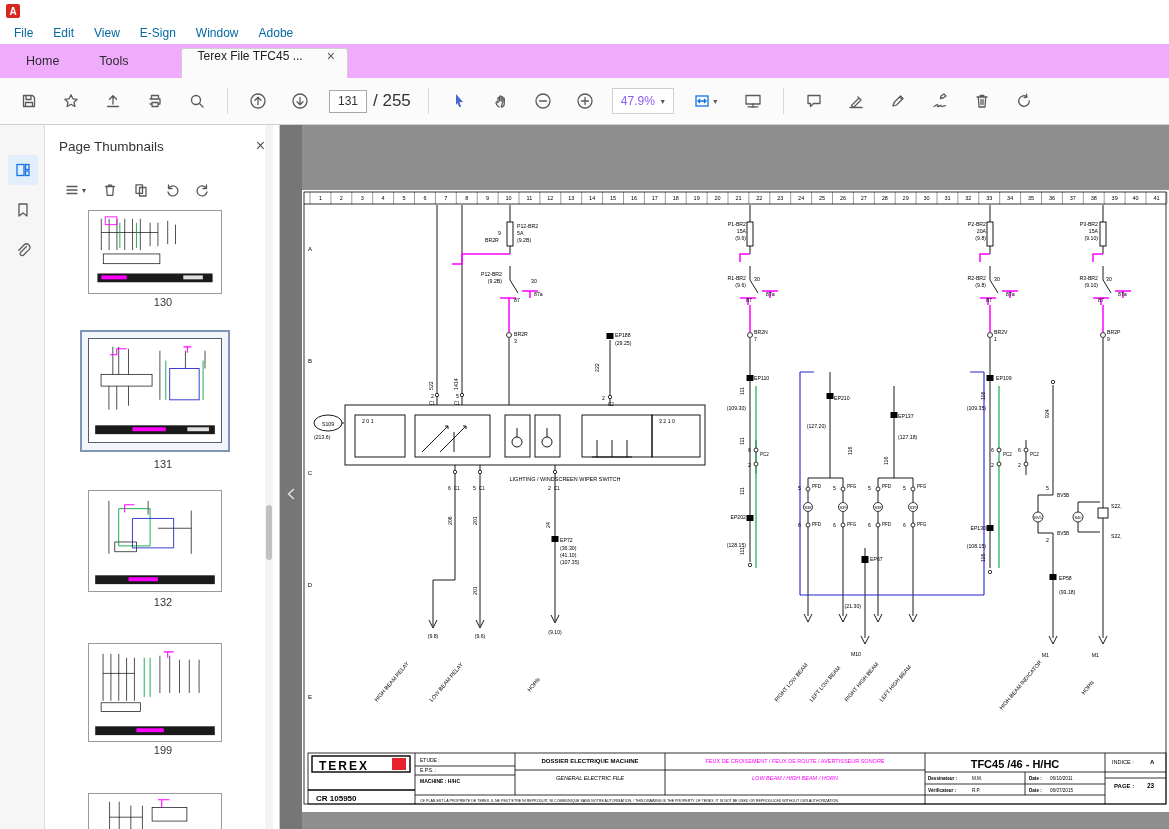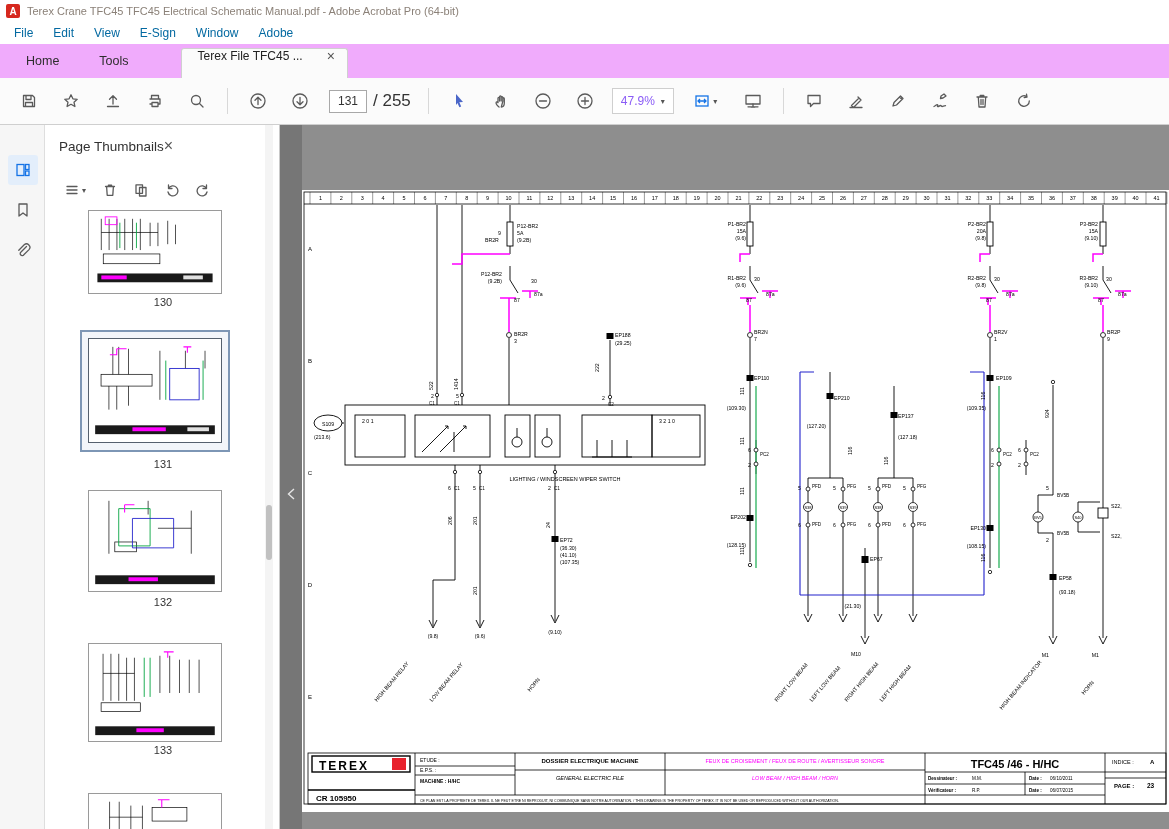--- a/index.html
+++ b/index.html
@@ -33,21 +33,21 @@
   .zoom-text{font-size:12px;color:#8b5cf6}
   .caret{font-size:8px;color:#555}
 
   
   .workspace{position:absolute;left:0;top:125px;width:100%;height:704px;display:flex}
   .rail{width:45px;background:#f6f6f6;border-right:1px solid #dedede;position:relative}
   .rail-btn{position:absolute;left:8px;width:30px;height:30px;display:flex;align-items:center;justify-content:center;border-radius:3px}
   .rail-btn.active{background:#e3eefb}
 
   .panel{width:235px;background:#fff;border-right:1px solid #c9c9c9;position:relative;overflow:hidden}
-  .panel-header{position:absolute;left:0;top:8px;width:100%;height:26px;display:flex;align-items:center;padding:0 14px;}
+  .panel-header{position:absolute;left:0;top:8px;width:100%;height:26px;display:flex;align-items:center;padding:0 14px;justify-content:space-between}
   .panel-title{font-size:13.5px;color:#323232}
   .panel-close{font-size:16px;color:#555}
   .panel-tools{position:absolute;left:20px;top:52px;height:26px;display:flex;align-items:center;gap:17px}
   .thumb-svg{position:absolute;background:#fff;border:1px solid #9a9a9a}
   .thumb-label{position:absolute;width:134px;left:51px;text-align:center;font-size:11px;color:#333}
   .sel-ring{position:absolute;left:35px;top:205px;width:150px;height:122px;border:2px solid #7d96b5;background:rgba(125,155,205,0.10)}
   .panel-scroll{position:absolute;right:6px;top:0;width:8px;height:100%;background:#f4f4f4}
   .panel-scroll-thumb{position:absolute;left:1px;top:380px;width:6px;height:55px;background:#c1c1c1;border-radius:3px}
 
   .collapse-strip{width:22px;background:#767676;position:relative}
@@ -58,21 +58,20 @@
   #schematic{width:867px;height:622px;font-family:"Liberation Sans",sans-serif}
 </style>
 </head>
 <body>
 
 <div class="titlebar">
   <svg width="14" height="14">
     <rect width="14" height="14" rx="2" fill="#d6281e"></rect>
     <text x="7" y="11" fill="#fff" font-size="10" font-weight="bold" text-anchor="middle" font-family="Liberation Sans, sans-serif">A</text>
   </svg>
-  <span class="title-text">Terex Crane TFC45 TFC45 Electrical Schematic Manual.pdf - Adobe Acrobat Pro (64-bit)</span>
 </div>
 
 <div class="menubar">
   <span>File</span>
   <span>Edit</span>
   <span>View</span>
   <span>E-Sign</span>
   <span>Window</span>
   <span>Adobe</span>
 </div>
@@ -308,21 +307,21 @@
       <g stroke="#000" stroke-width="0.7" fill="none">
         <path d="M14 10V58 M22 10V58 M30 10V58 M38 14V58 M46 14V58 M14 30H46"></path>
         <rect x="12" y="60" width="40" height="9"></rect>
         <path d="M72 12V50 M82 12V50 M92 16V50 M102 16V50 M112 16V50"></path>
       </g>
       <path d="M56 14V54 M62 14V54" stroke="#00a33e" stroke-width="0.9" fill="none"></path>
       <path d="M76 8h10 M80 8v6" stroke="#ff00ff" stroke-width="1.1" fill="none"></path>
       <rect x="6" y="84" width="122" height="9" fill="#1a1a1a"></rect>
       <rect x="48" y="86" width="28" height="4" fill="#ff00ff"></rect>
     </svg>
-    <div class="thumb-label" style="top:619px">133</div>
+    <div class="thumb-label" style="top:619px">199</div>
 
     <svg class="thumb-svg" style="left:43px;top:668px" width="134" height="60" viewBox="0 0 134 60">
       <g stroke="#000" stroke-width="0.7" fill="none">
         <path d="M20 8V40 M30 8V40 M42 12V40 M54 12V40 M20 24H54"></path>
         <rect x="64" y="14" width="36" height="14"></rect>
       </g>
       <path d="M70 6h12 M74 6v8" stroke="#ff00ff" stroke-width="1.1" fill="none"></path>
     </svg>
 
     <div class="panel-scroll">

